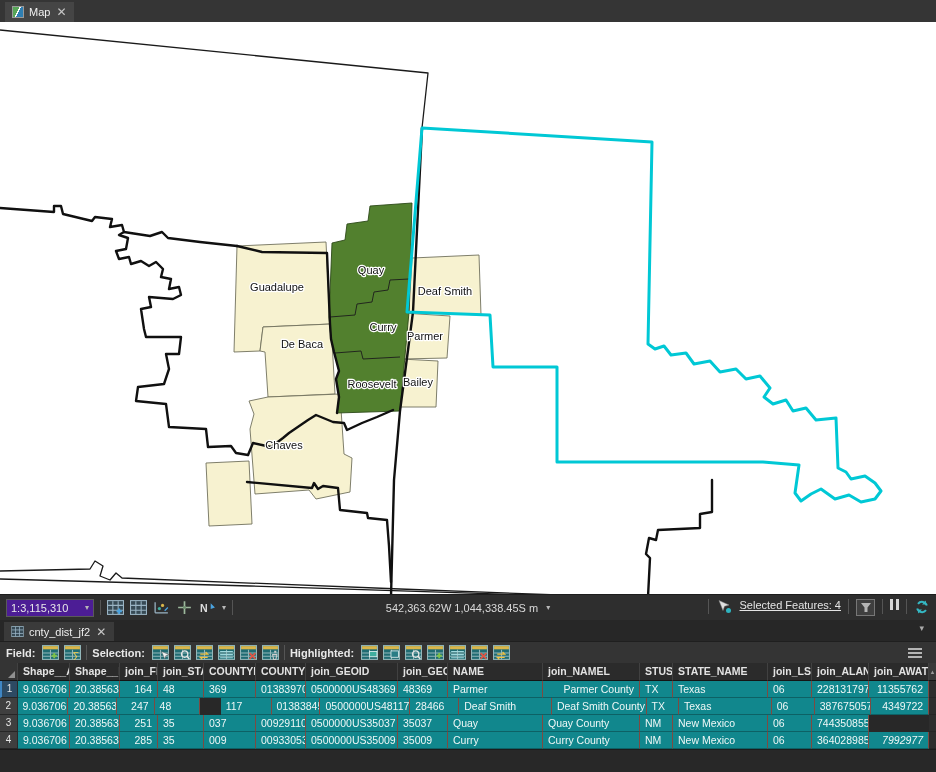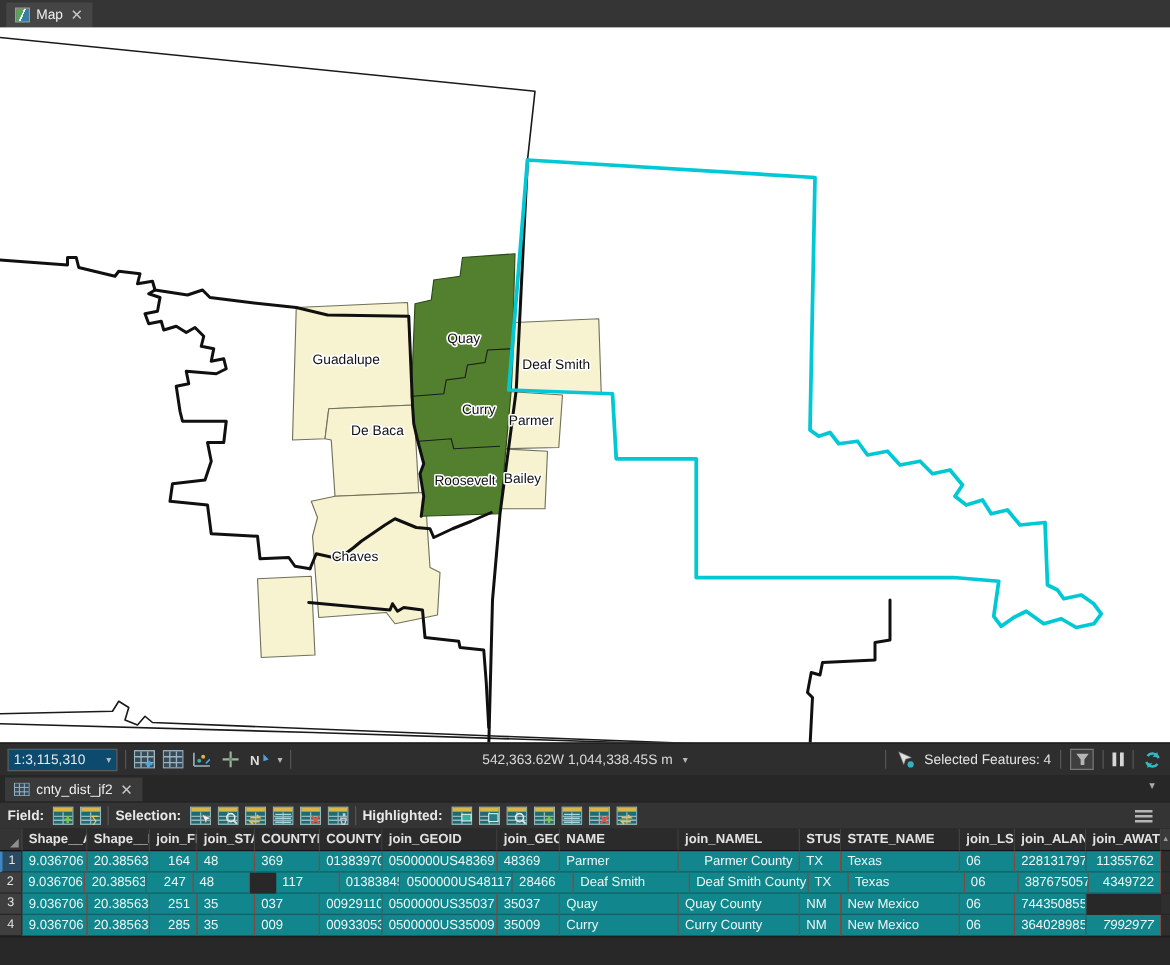--- a/index.html
+++ b/index.html
@@ -16,28 +16,28 @@
 
   
   .map-viewport { height:572px; background:#ffffff; flex:0 0 auto; position:relative; }
   .map-viewport svg { display:block; }
   .county-label { font-family:"Liberation Sans",sans-serif; font-size:11px; fill:#111;
     paint-order:stroke; stroke:#ffffff; stroke-width:2.5px; stroke-linejoin:round; }
 
   
   .map-statusbar { height:26px; background:#2e2e2e; border-top:1px solid #1d1d1d; display:flex; align-items:center;
     padding:0 6px; gap:6px; position:relative; flex:0 0 auto; }
-  .scale-select { width:88px; height:18px; background:#0c4a6e; border:1px solid #5a5a5a; display:flex;
+  .scale-select { width:88px; height:18px; background:#4c1d95; border:1px solid #5a5a5a; display:flex;
     align-items:center; justify-content:space-between; padding:0 4px; color:#e8e8e8; }
   .vsep { width:1px; height:15px; background:#555; flex:0 0 auto; }
   .sicon { display:inline-block; }
   .chev { color:#b8b8b8; font-size:8px; }
   .coords-box { position:absolute; left:0; right:0; display:flex; justify-content:center; pointer-events:none; }
   .coords-inner { display:flex; gap:8px; align-items:center; color:#dadada; pointer-events:auto; }
-  .sb-right { margin-left:auto; display:flex; align-items:center; gap:7px; }
+  .sb-right { margin-left:auto; display:flex; gap:7px;text-decoration:underline; }
   .filter-btn { width:19px; height:17px; background:#3f3f3f; border:1px solid #777; display:flex; align-items:center; justify-content:center; }
   .pause-ic { display:flex; gap:3px; }
   .pause-ic i { width:3px; height:11px; background:#d6d6d6; display:block; }
 
   
   .table-tabbar { height:21px; background:#272727; display:flex; align-items:flex-end; padding-left:4px; flex:0 0 auto; position:relative; }
   .table-tab { height:19px; background:#3a3a3a; display:flex; align-items:center; gap:5px; padding:0 7px; color:#ededed; }
   .ttab-chevron { position:absolute; right:12px; top:3px; color:#aaa; font-size:9px; }
 
   .table-toolbar { height:22px; background:#343434; border-top:1px solid #1f1f1f; display:flex; align-items:center;

